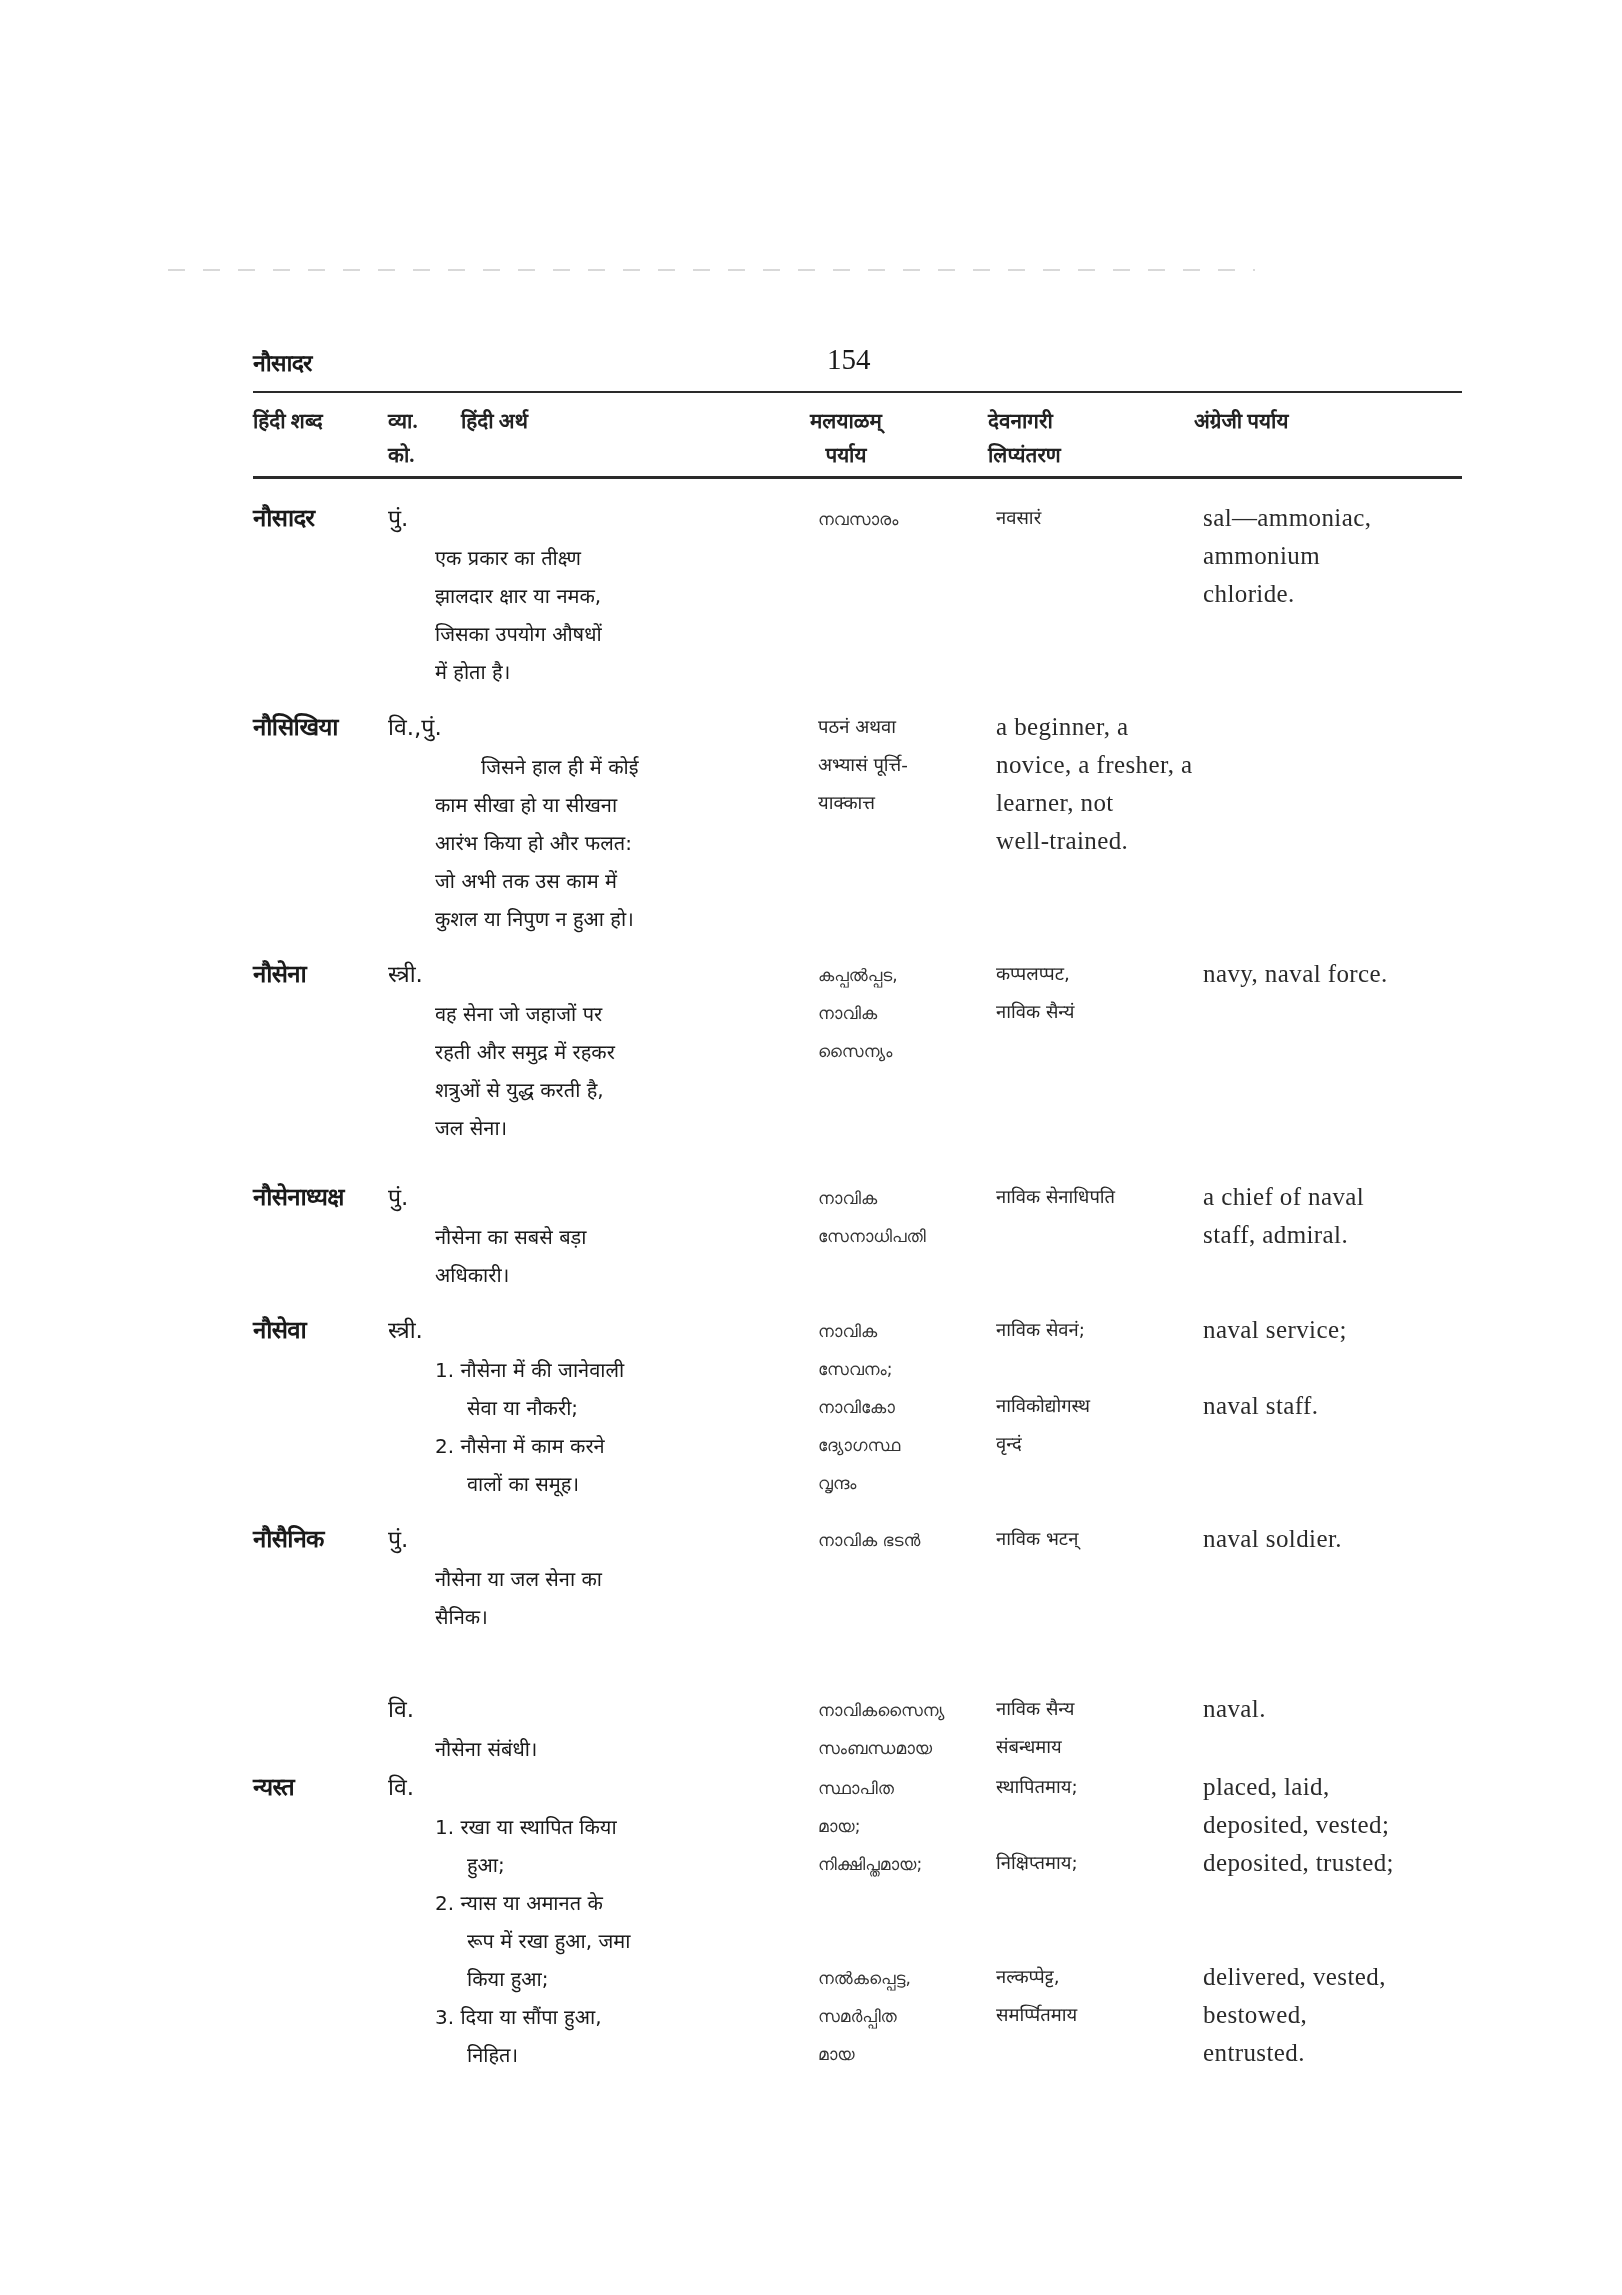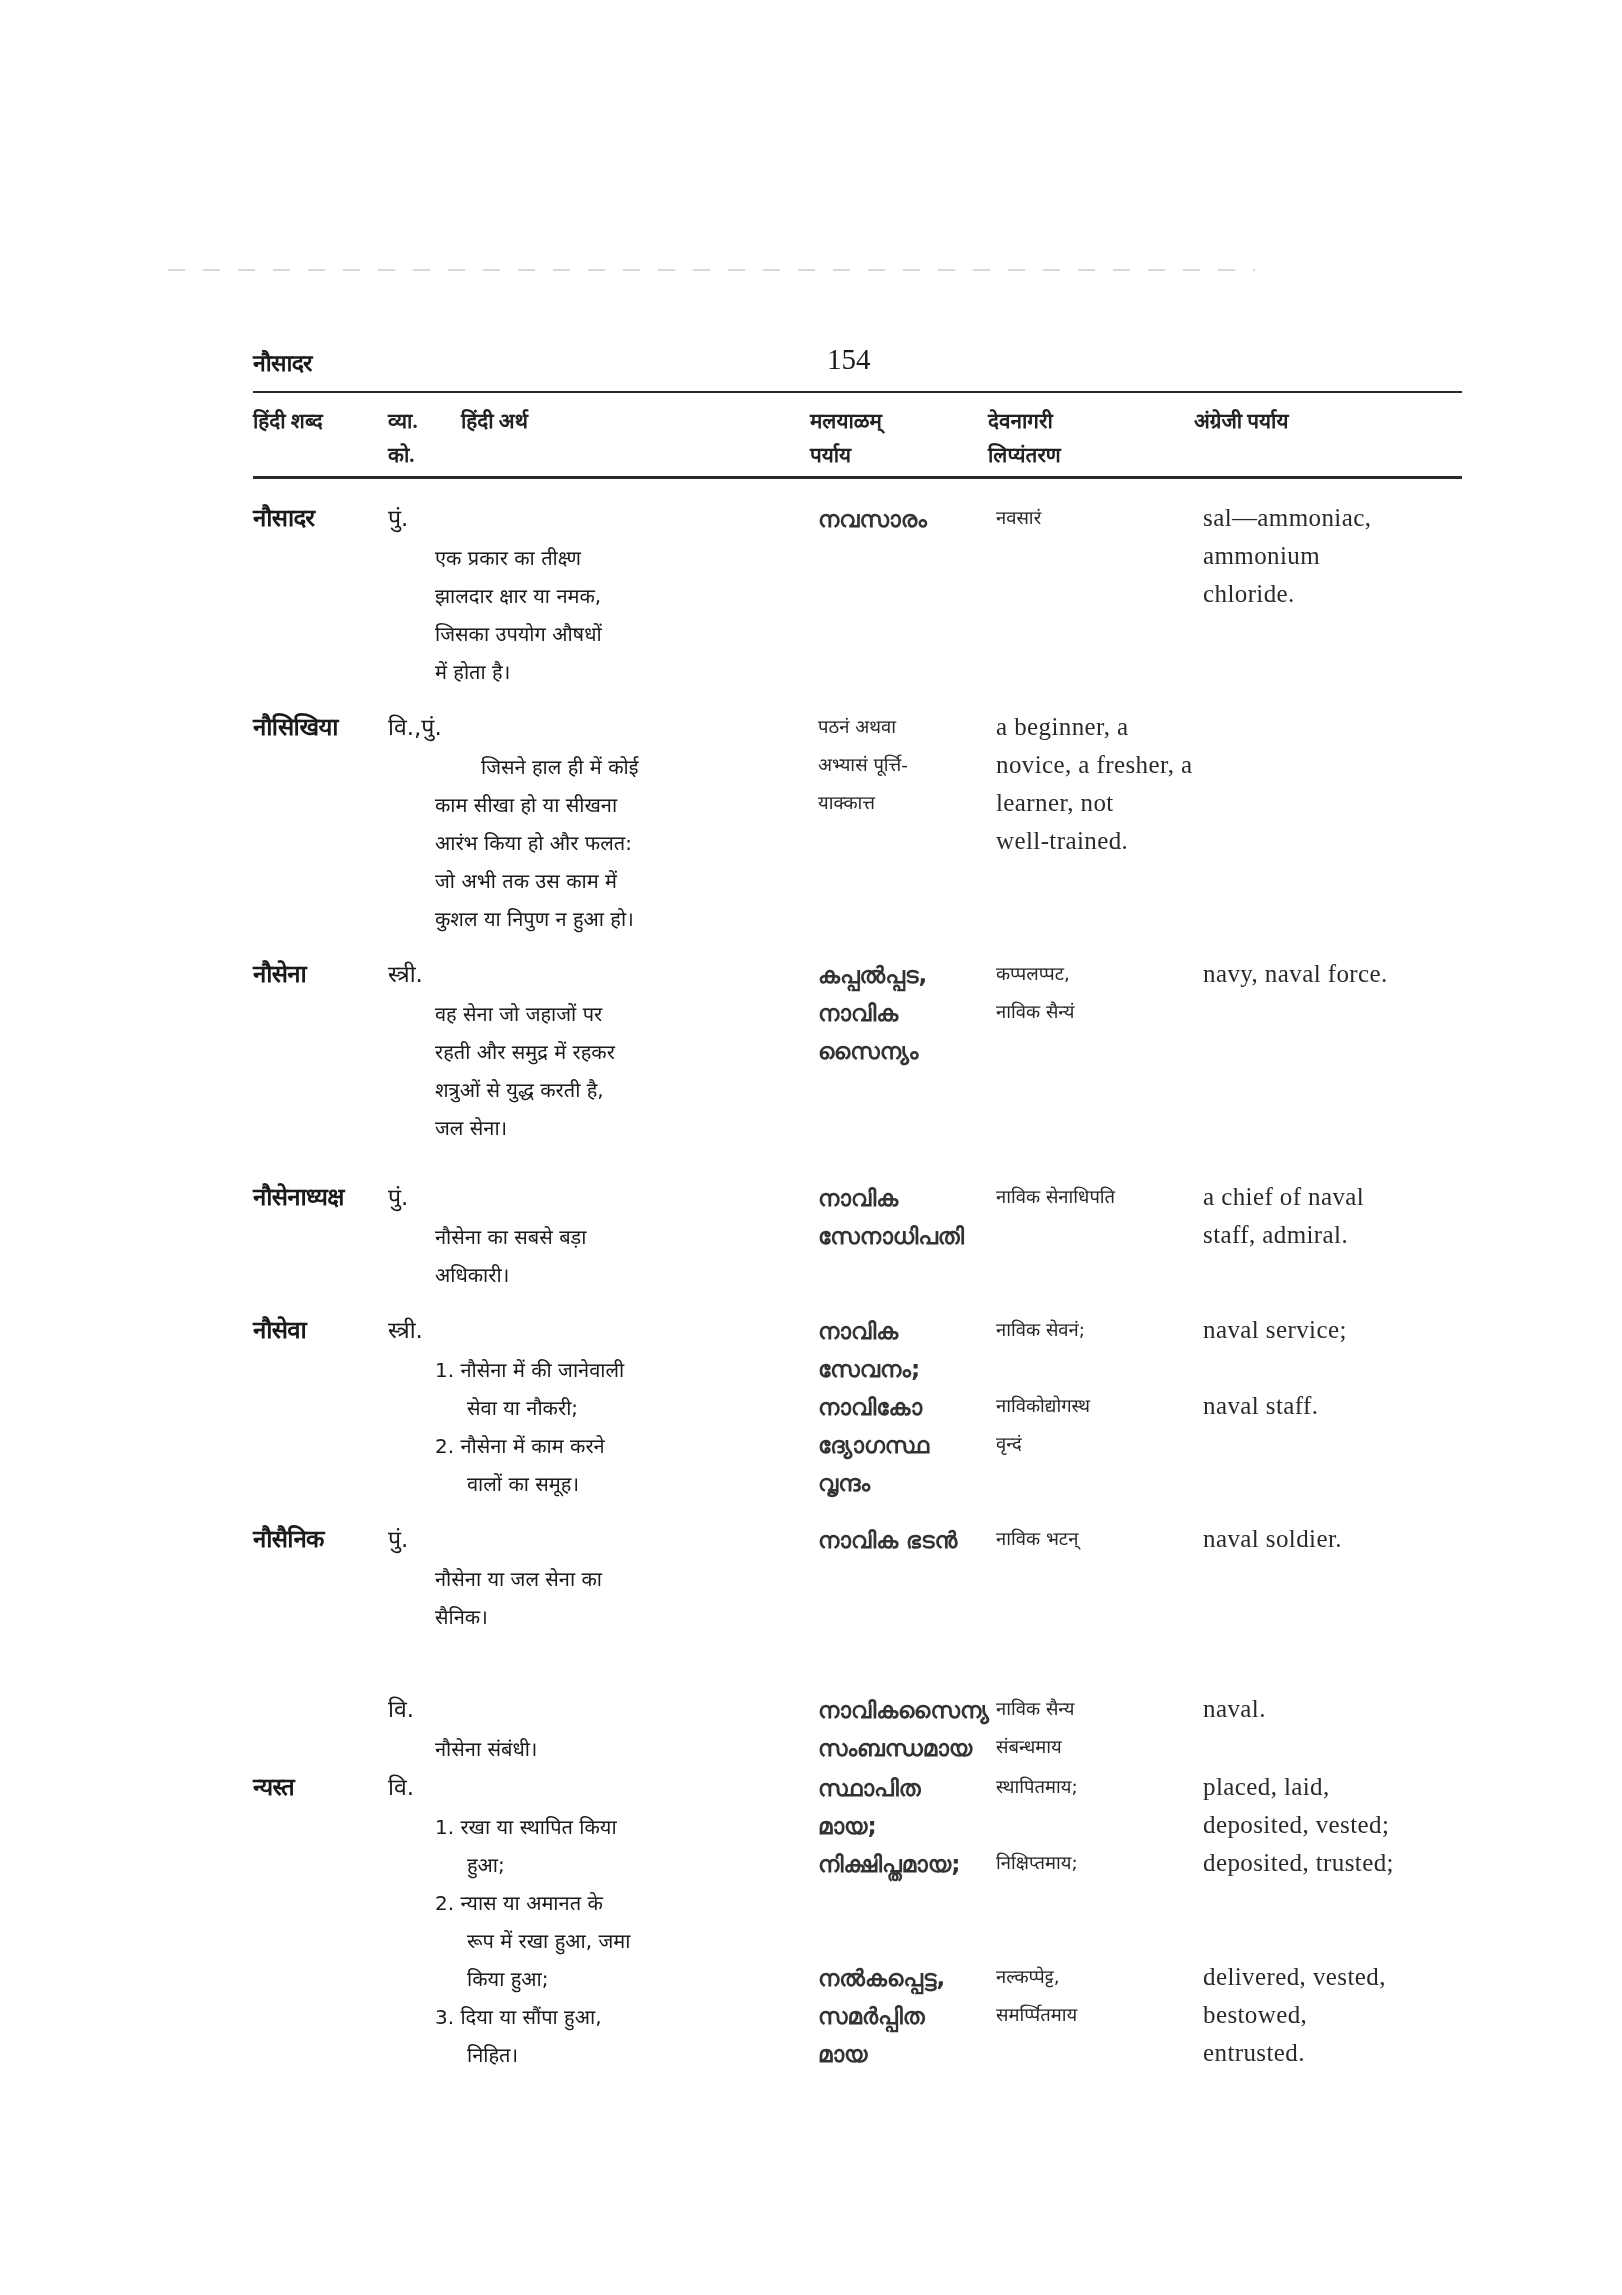--- a/index.html
+++ b/index.html
@@ -63,21 +63,21 @@
       color: #222;
     }
     .header-row .h {
       position: absolute;
       top: 10.7px;
       line-height: 34px;
     }
     .col-word   { left: 0px; }
     .col-gram   { left: 135px; }
     .col-mean   { left: 181px; }
-    .col-mal    { left: 557px; }
+    .col-mal    { left: 557px; text-align: center; }
     .col-deva   { left: 735px; }
     .col-eng    { left: 941px; }
 
     .entries { position: relative; }
     .entry {
       position: relative;
       display: grid;
       grid-template-columns: 135px 47px 383px 178px 207px 260px;
       align-items: start;
     }
@@ -98,25 +98,24 @@
     .meaning {
       font-family: "DejaVu Sans", sans-serif;
       font-size: 20px;
       line-height: 38px;
       margin-top: 40px;
     }
     .meaning .line { display: block; white-space: nowrap; }
     .meaning .indent { padding-left: 32px; }
     .mal {
       font-family: "DejaVu Sans", sans-serif;
-      font-size: 23px;
+      font-size: 17px;
       line-height: 38px;
       color: #333;
       padding-top: 1.5px;
-      font-weight: bold;
     }
     .mal .line { display: block; white-space: nowrap; }
     .deva {
       font-family: "DejaVu Sans", sans-serif;
       font-size: 18.4px;
       line-height: 38px;
       color: #262626;
     }
     .deva .line { display: block; white-space: nowrap; }
     .eng {

